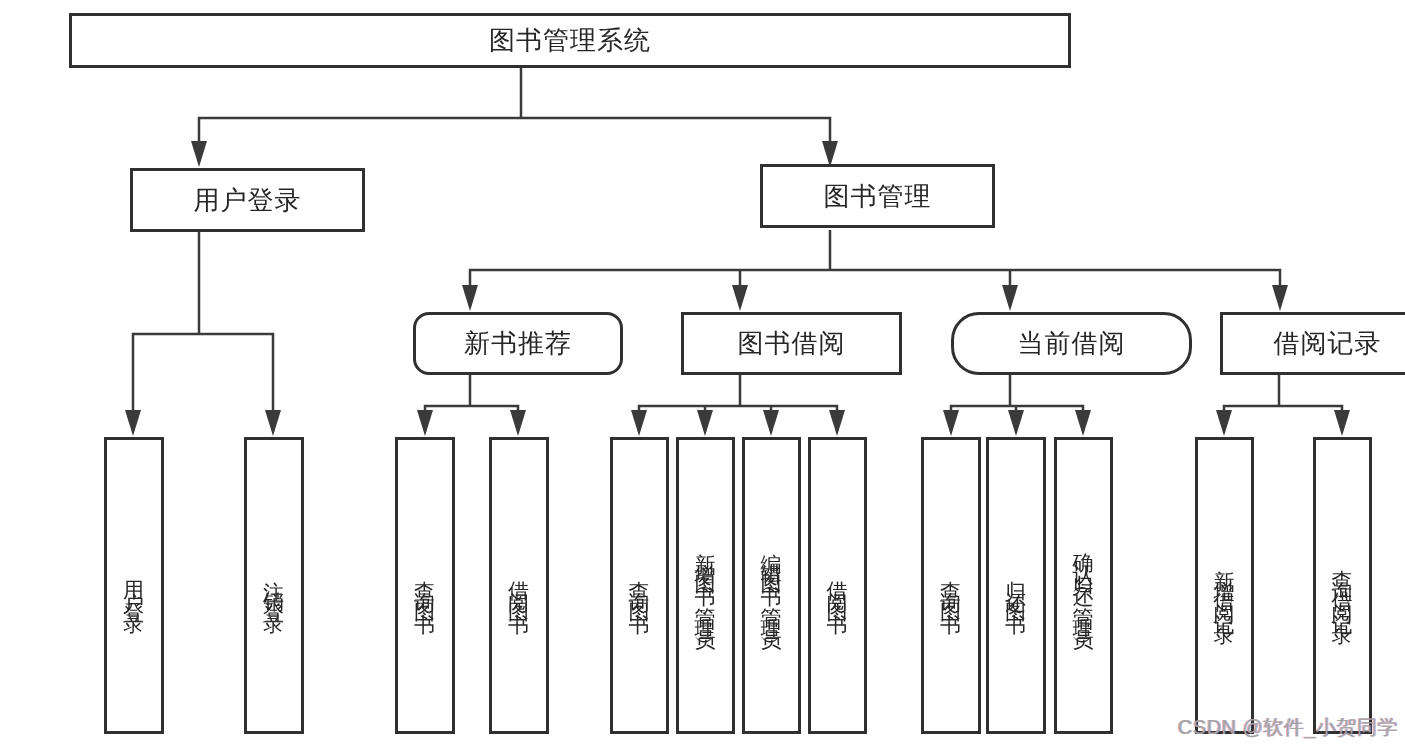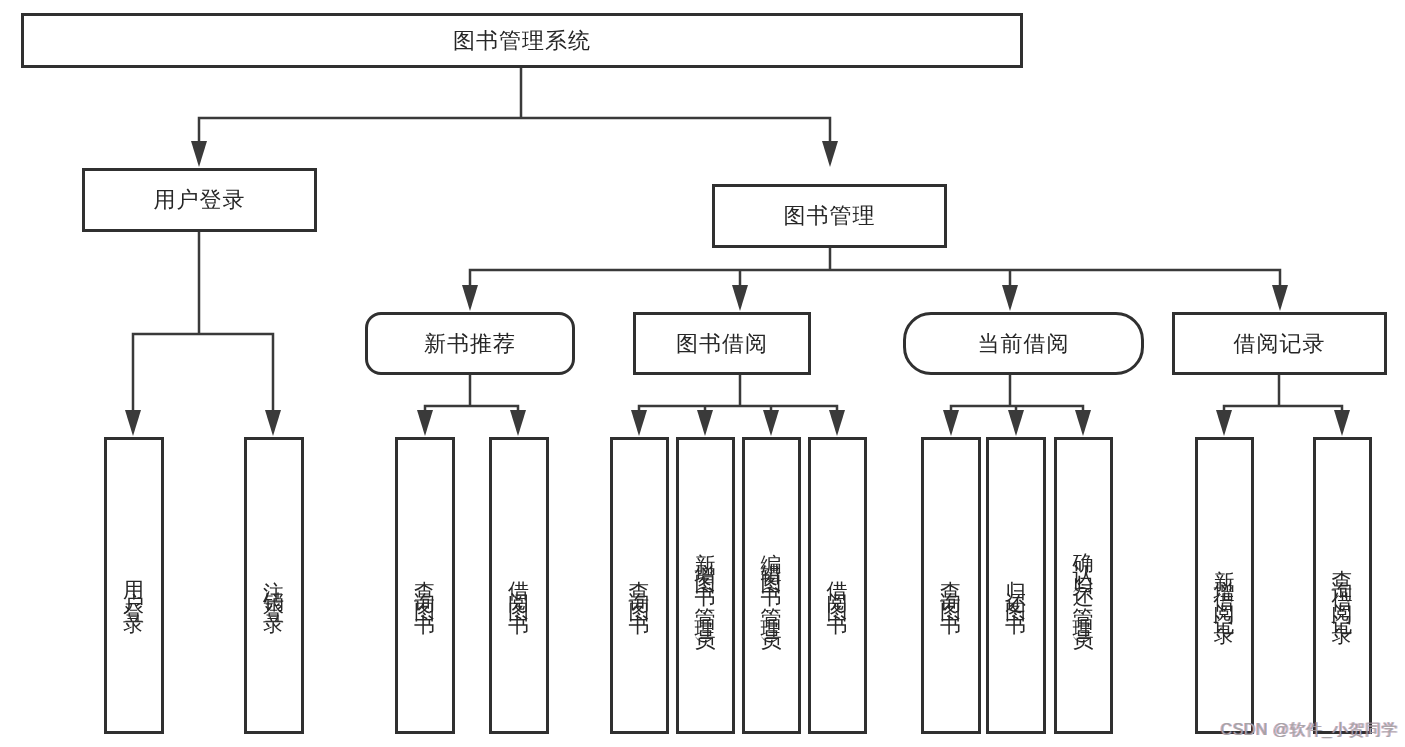--- a/index.html
+++ b/index.html
@@ -16,36 +16,37 @@
     position:absolute;
     background:#ffffff;
     border:3px solid #303030;
     display:flex;
     align-items:center;
     justify-content:center;
     color:#262626;
     z-index:2;
   }
   .box.h{
-    font-size:22px;
+    font-size:26px;
     letter-spacing:1px;
     white-space:nowrap;
+    margin-left:48px;
   }
   .box.v{
     writing-mode:vertical-rl;
     text-orientation:mixed;
     font-size:21px;
     letter-spacing:11px;
     line-height:1;
   }
   .root{left:21px;top:13px;width:1002px;height:55px;font-size:23px;}
   .watermark{
     position:absolute;
     right:7px;bottom:6px;
-    font-size:16px;
+    font-size:20px;
     color:#a5a5a5;
     letter-spacing:0.5px;
     text-shadow:-1px 0 0 rgba(214,92,92,0.45), 1px 0 0 rgba(92,114,214,0.45);
     z-index:3;
     white-space:nowrap;
   }
 </style>
 </head>
 <body>
 
@@ -80,24 +81,24 @@
       <polygon points="1008,410 1024,410 1016,436"></polygon>
       <polygon points="1075,410 1091,410 1083,436"></polygon>
       <polygon points="1216,410 1232,410 1224,436"></polygon>
       <polygon points="1334,410 1350,410 1342,436"></polygon>
     </g>
   </svg>
 
   <div class="box h root">图书管理系统</div>
 
   <div class="box h" style="left:82px;top:168px;width:235px;height:64px;">用户登录</div>
-  <div class="box h" style="left:712px;top:184px;width:235px;height:64px;">图书管理</div>
+  <div class="box h" style="left:712px;top:164px;width:235px;height:64px;">图书管理</div>
 
   <div class="box h" style="left:365px;top:312px;width:210px;height:63px;border-radius:16px;">新书推荐</div>
-  <div class="box h" style="left:633px;top:312px;width:178px;height:63px;">图书借阅</div>
+  <div class="box h" style="left:633px;top:312px;width:221px;height:63px;">图书借阅</div>
   <div class="box h" style="left:903px;top:312px;width:241px;height:63px;border-radius:28px;">当前借阅</div>
   <div class="box h" style="left:1172px;top:312px;width:215px;height:63px;font-family:Liberation Mono, monospace;">借阅记录</div>
 
   <div class="box v" style="left:104px;top:437px;width:60px;height:297px;">用户登录</div>
   <div class="box v" style="left:244px;top:437px;width:60px;height:297px;">注销登录</div>
 
   <div class="box v" style="left:395px;top:437px;width:60px;height:297px;">查询图书</div>
   <div class="box v" style="left:489px;top:437px;width:60px;height:297px;">借阅图书</div>
 
   <div class="box v" style="left:610px;top:437px;width:59px;height:297px;">查询图书</div>

